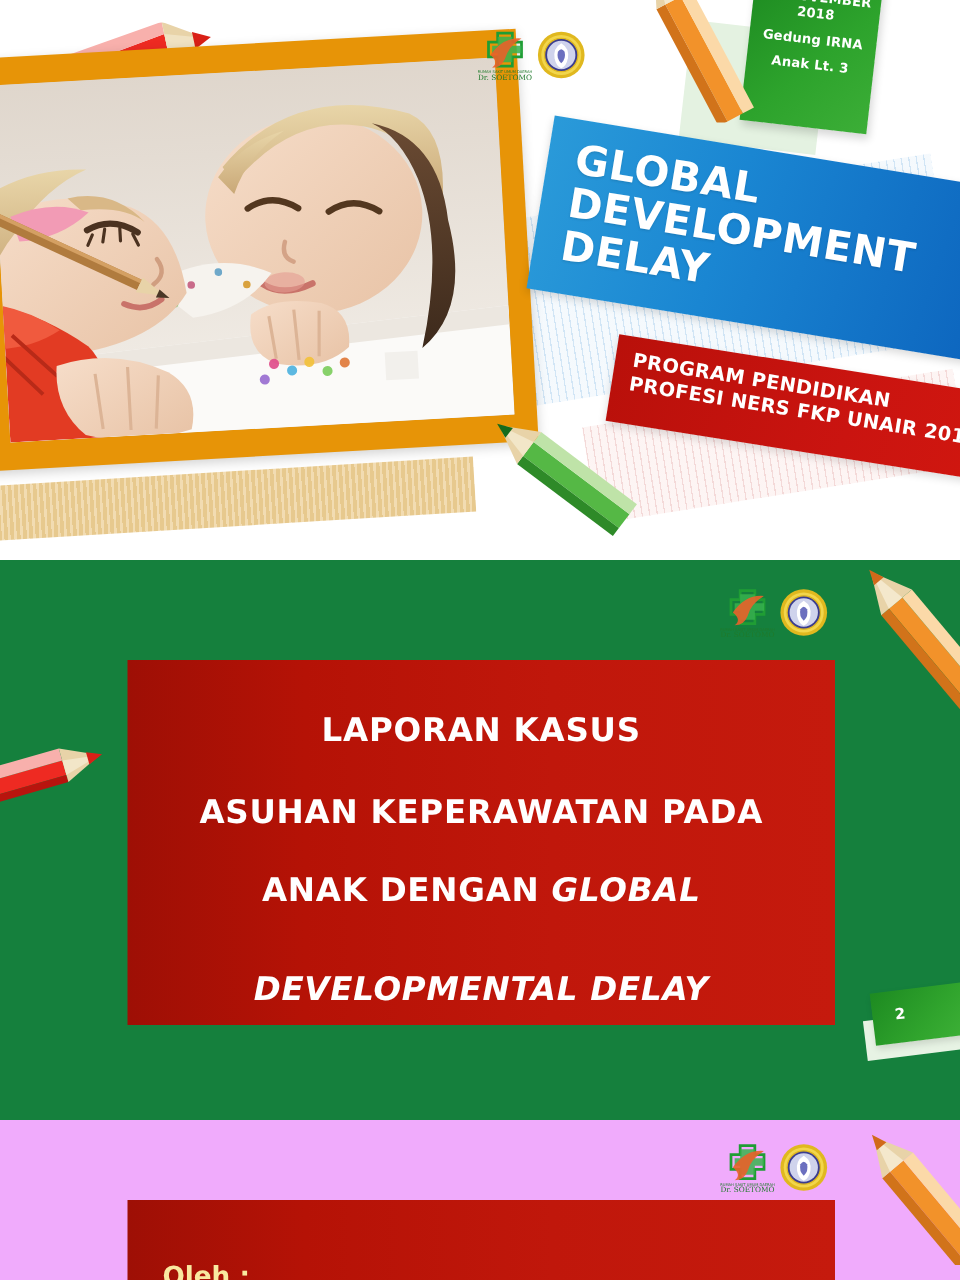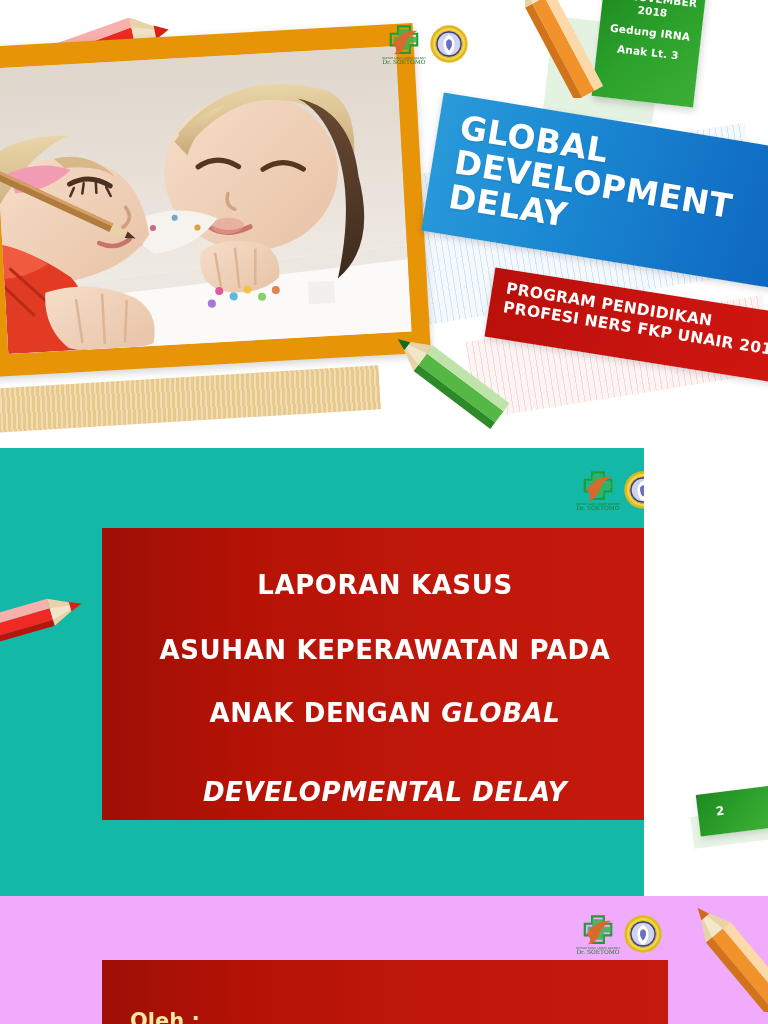--- a/index.html
+++ b/index.html
@@ -88,21 +88,21 @@
     position:absolute;left:14px;top:10px;color:#fff;
     font-size:15.5px;line-height:19px;font-weight:600;letter-spacing:.3px;
   }
 
   
   .logos{position:absolute;display:flex;align-items:center;gap:3px;}
   .logo-soetomo{width:44px;height:44px;position:relative;}
   .logo-unair{width:40px;height:40px;position:relative;}
 
   
-  .slide2{position:absolute;left:0;top:448px;width:644px;height:448px;background:#14b8a6;overflow:hidden;}
+  .slide2{position:absolute;left:0;top:448px;width:768px;height:448px;background:#15803d;overflow:hidden;}
   .redbox{
     position:absolute;left:102px;top:80px;width:566px;height:292px;
     background:linear-gradient(90deg,#9e0f05 0%,#b51206 25%,#c0170b 60%,#c51a0d 100%);
   }
   .redbox .line{
     position:absolute;left:0;right:0;text-align:center;color:#fff;
     font-weight:600;letter-spacing:.6px;
   }
   .rb1{top:42px;font-size:26px;}
   .rb2{top:107px;font-size:26px;}

